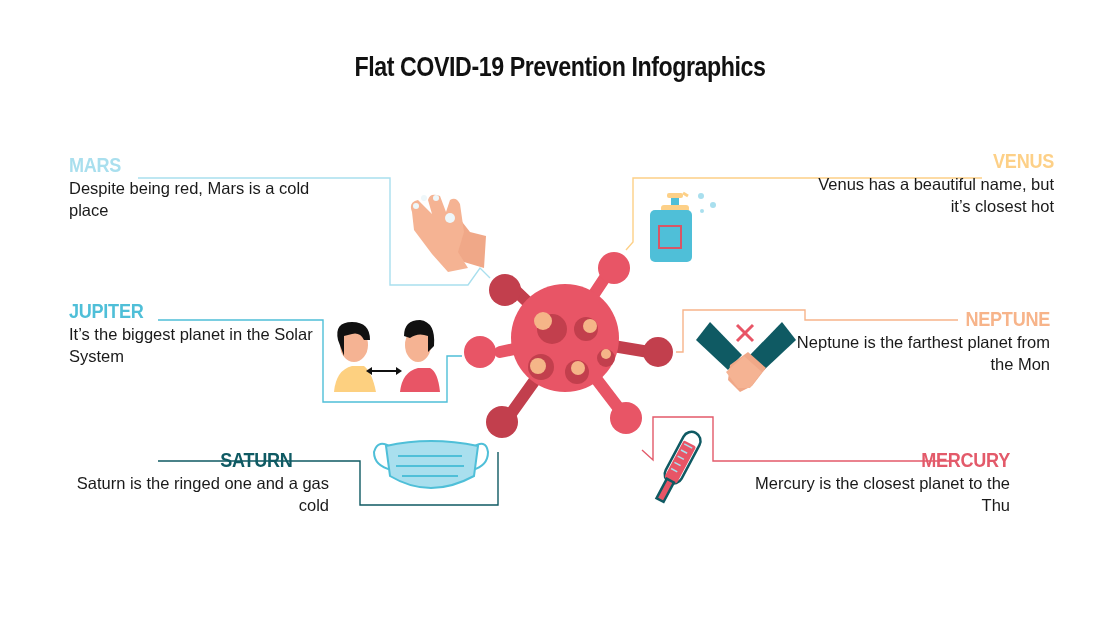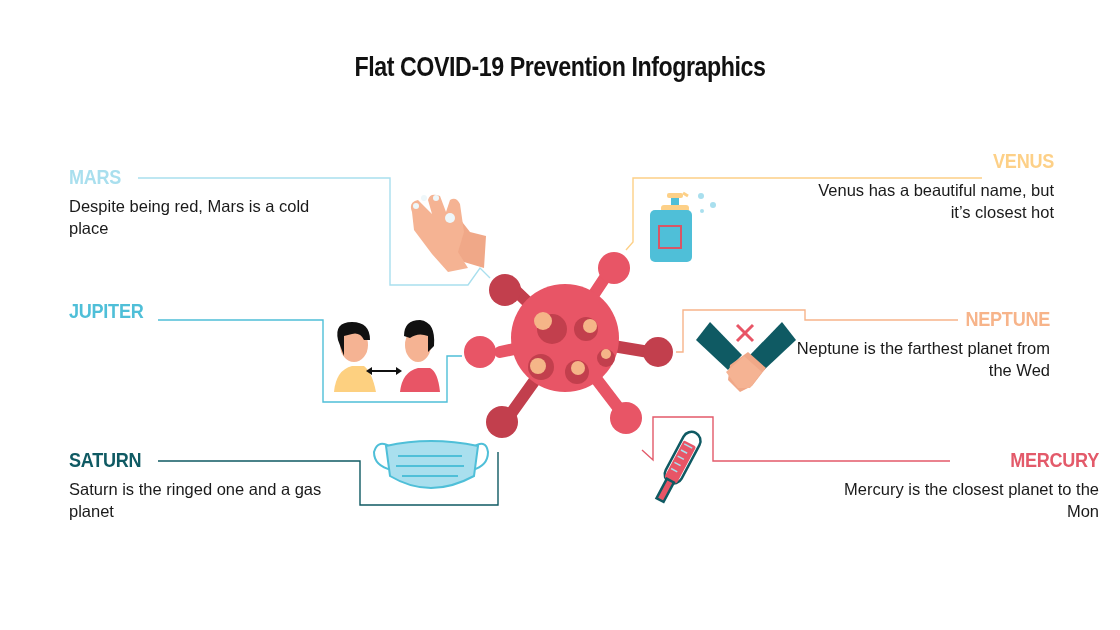--- a/index.html
+++ b/index.html
@@ -2,21 +2,21 @@
 <html><head>
   <meta charset="utf-8">
   <style>
     html, body { margin: 0; padding: 0; }
     body { width: 1120px; height: 630px; background: #ffffff; position: relative; overflow: hidden; font-family: "Liberation Sans", sans-serif; }
     .title { position: absolute; left: 0; top: 52px; width: 1120px; text-align: center; font-family: "Liberation Sans", sans-serif; font-weight: 700; font-size: 27px; color: #111111; letter-spacing: -0.5px; transform: scaleX(0.86); transform-origin: center; }
     .item { position: absolute; width: 260px; }
     .item .name { font-family: "Liberation Sans", sans-serif; font-weight: 700; font-size: 21px; line-height: 22px; transform: scaleX(0.86); letter-spacing: -0.3px; }
     .item.left .name { transform-origin: left center; }
     .item.right .name { transform-origin: right center; text-align: right; }
-    .item .desc { font-family: "Liberation Sans", sans-serif; font-size: 16.5px; line-height: 22px; color: #1a1a1a; margin-top: 7px; }
+    .item .desc { font-family: "Liberation Sans", sans-serif; font-size: 16.5px; line-height: 22px; color: #1a1a1a; margin-top: 1px; }
     .item.right { text-align: right; }
     svg.art { position: absolute; left: 0; top: 0; }
   </style>
 </head>
 <body>
 
 <div class="title">Flat COVID-19 Prevention Infographics</div>
 
 <svg class="art" width="1120" height="630" viewBox="0 0 1120 630">
 
@@ -115,40 +115,41 @@
     <g stroke="#a9dfee" stroke-width="1.5">
       <line x1="671" y1="443" x2="680" y2="443"></line>
       <line x1="671" y1="450" x2="678" y2="450"></line>
       <line x1="671" y1="457" x2="678" y2="457"></line>
       <line x1="671" y1="464" x2="678" y2="464"></line>
       <line x1="671" y1="471" x2="678" y2="471"></line>
     </g>
   </g>
 </svg>
 
-<div class="item left" style="left:69px; top:166px;">
+<div class="item left" style="left:69px; top:154px;">
   <div class="name" style="color:#a9dfee;">MARS</div>
   <div class="desc">Despite being red, Mars is a cold place</div>
 </div>
 
 <div class="item left" style="left:69px; top:300px;">
   <div class="name" style="color:#4fbfd8;">JUPITER</div>
+  <div class="desc">It’s the biggest planet in the Solar System</div>
 </div>
 
-<div class="item left" style="left:69px; top:449px;">
+<div class="item left" style="left:69px; top:449px;text-align:right;">
   <div class="name" style="color:#0f5a63;">SATURN</div>
-  <div class="desc">Saturn is the ringed one and a gas planet</div>
+  <div class="desc">Saturn is the ringed one and a gas cold</div>
 </div>
 
 <div class="item right" style="left:794px; top:150px;">
   <div class="name" style="color:#fdd087;">VENUS</div>
   <div class="desc">Venus has a beautiful name, but it’s closest hot</div>
 </div>
 
 <div class="item right" style="left:790px; top:308px;">
   <div class="name" style="color:#f7b48a;">NEPTUNE</div>
-  <div class="desc">Neptune is the farthest planet from the Wed</div>
+  <div class="desc">Neptune is the farthest planet from the Mon</div>
 </div>
 
-<div class="item right" style="left:839px; top:449px;">
+<div class="item right" style="left:750px; top:449px;">
   <div class="name" style="color:#e35a6a;">MERCURY</div>
-  <div class="desc">Mercury is the closest planet to the Mon</div>
+  <div class="desc">Mercury is the closest planet to the Thu</div>
 </div>
 
 </body></html>

